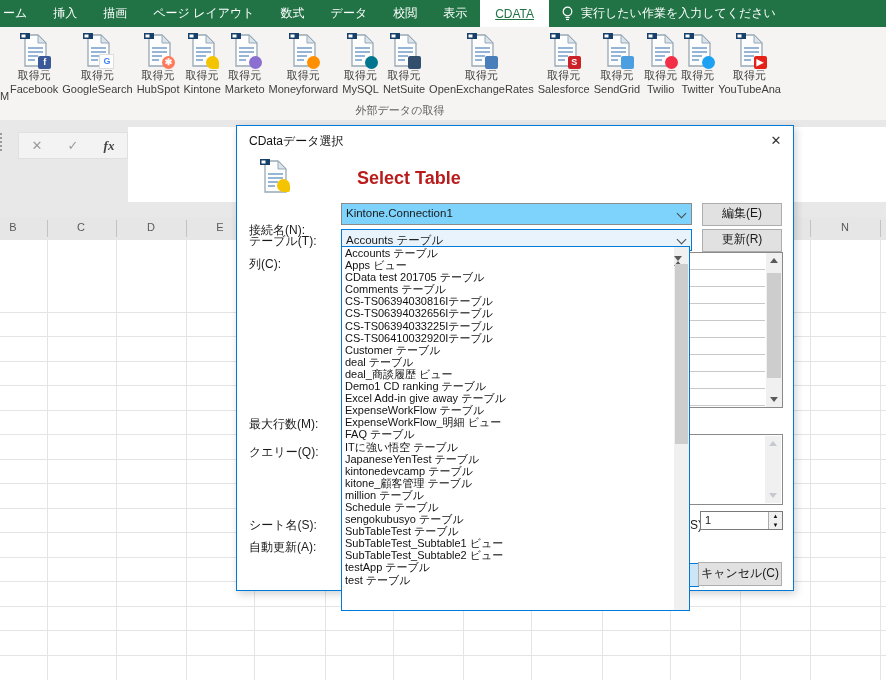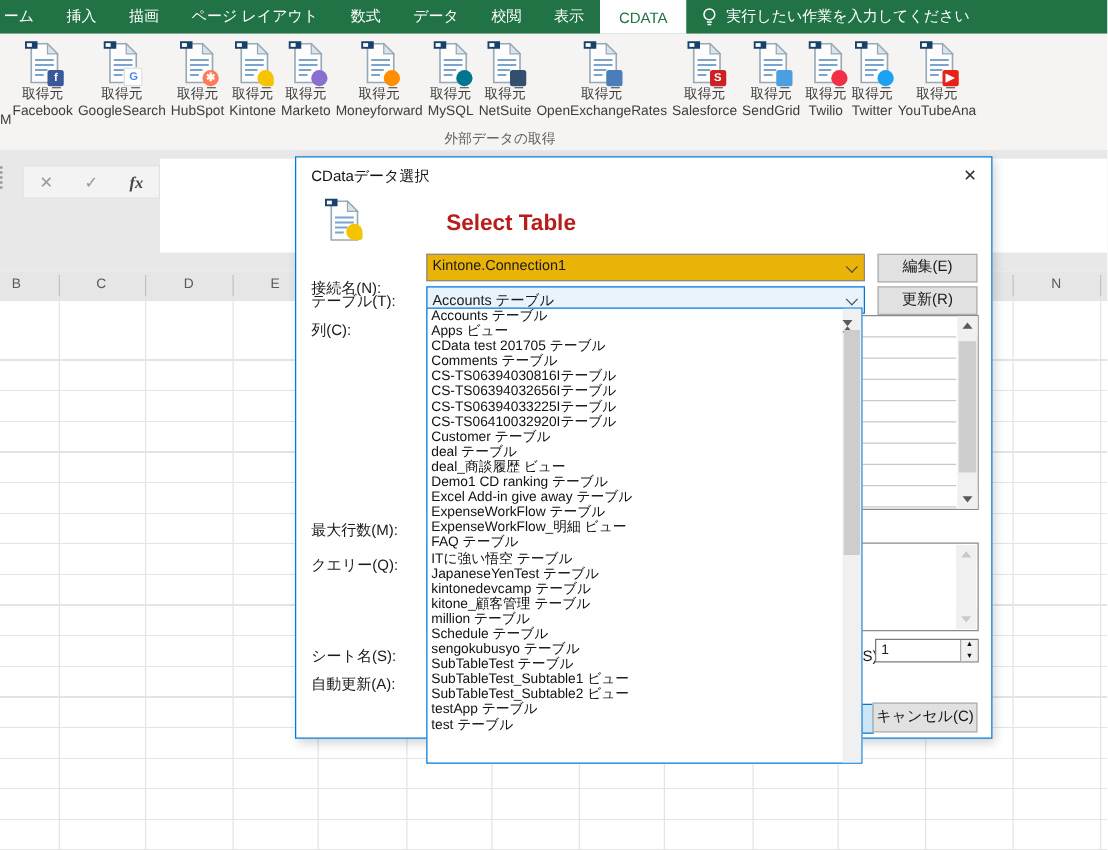--- a/index.html
+++ b/index.html
@@ -2,21 +2,21 @@
 <html><head>
 <meta charset="utf-8">
 <style>
   html,body{margin:0;padding:0;}
   body{font-family:"Liberation Sans",sans-serif;}
   #screen{position:relative;width:886px;height:680px;overflow:hidden;background:#fff;color:#1a1a1a;}
   
   .tabbar{position:absolute;left:0;top:0;width:886px;height:27px;background:#217346;display:flex;align-items:stretch;}
   .tab{display:flex;align-items:center;padding:0 13px;color:#fff;font-size:12px;white-space:nowrap;cursor:default;}
   .tab.first{padding-left:3px;}
-  .tab.active{background:#fff;color:#217346;padding:0 15px;}
+  .tab.active{background:#fff;color:#217346;padding:0 15px;text-decoration:underline;}
   .tellme{display:flex;align-items:center;gap:7px;color:#fff;font-size:12px;margin-left:12px;white-space:nowrap;}
   .bulb{width:13px;height:15px;position:relative;flex:0 0 auto;}
   
   .ribbon{position:absolute;left:0;top:27px;width:886px;height:93px;background:#f5f4f2;border-bottom:1px solid #d8d8d8;overflow:hidden;}
   .rb-row{position:absolute;left:8px;top:5px;display:flex;align-items:flex-start;}
   .rbtn{display:flex;flex-direction:column;align-items:center;margin:0 2px;white-space:nowrap;}
   .rbtn .ic{position:relative;width:30px;height:36px;}
   .rbtn .l1,.rbtn .l2{font-size:11px;line-height:14px;color:#3d3d3d;}
   .badge{position:absolute;right:-2px;bottom:-1px;width:13px;height:13px;display:flex;align-items:center;justify-content:center;
          color:#fff;font-size:9px;font-weight:bold;line-height:13px;}
@@ -43,21 +43,21 @@
      background-position:0 24px;}
   .vline{position:absolute;top:0;bottom:0;width:1px;background:#e2e4e6;}
   
   .dialog{position:absolute;left:236px;top:125px;width:556px;height:464px;background:#fff;border:1px solid #0079d8;
           box-shadow:2px 3px 8px rgba(0,0,0,.18);font-size:12px;}
   .dlg-title{position:absolute;left:12px;top:7px;font-size:12px;color:#111;}
   .dlg-close{position:absolute;right:8px;top:6px;width:18px;height:18px;text-align:center;font-size:13px;color:#333;line-height:18px;}
   .dlg-icon{position:absolute;left:22px;top:32px;width:30px;height:36px;}
   .dlg-head{position:absolute;left:120px;top:42px;font-size:18px;font-weight:bold;color:#b91c1c;}
   .lbl{position:absolute;left:12px;white-space:nowrap;color:#1a1a1a;}
-  .combo{position:absolute;left:104px;width:349px;height:20px;background:#eab308;border:1px solid #8a8a8a;}
+  .combo{position:absolute;left:104px;width:349px;height:20px;background:#7dd3fc;border:1px solid #8a8a8a;}
   .combo .val{position:absolute;left:4px;top:3px;font-size:11.5px;white-space:nowrap;}
   .combo .chev{position:absolute;right:6px;top:6px;width:6px;height:6px;border-right:1.6px solid #4a4a4a;border-bottom:1.6px solid #4a4a4a;transform:rotate(45deg);}
   .combo.focus{border-color:#0079d8;background:#e9f3fb;}
   .pushbtn{position:absolute;left:465px;width:78px;height:21px;background:#e1e1e1;border:1px solid #adadad;
            font-size:12px;text-align:center;line-height:19px;color:#1a1a1a;}
   
   .colbox{position:absolute;left:104px;top:126px;width:440px;height:154px;background:#fff;border:1px solid #8a8a8a;}
   .colbox .row{height:16px;border-bottom:1px solid #c9c9c9;margin-right:17px;}
   .sb{position:absolute;top:0;right:0;width:16px;background:#f0f0f0;}
   .sb .arr{position:absolute;left:0;width:16px;height:15px;background:#f0f0f0;display:flex;align-items:center;justify-content:center;}

